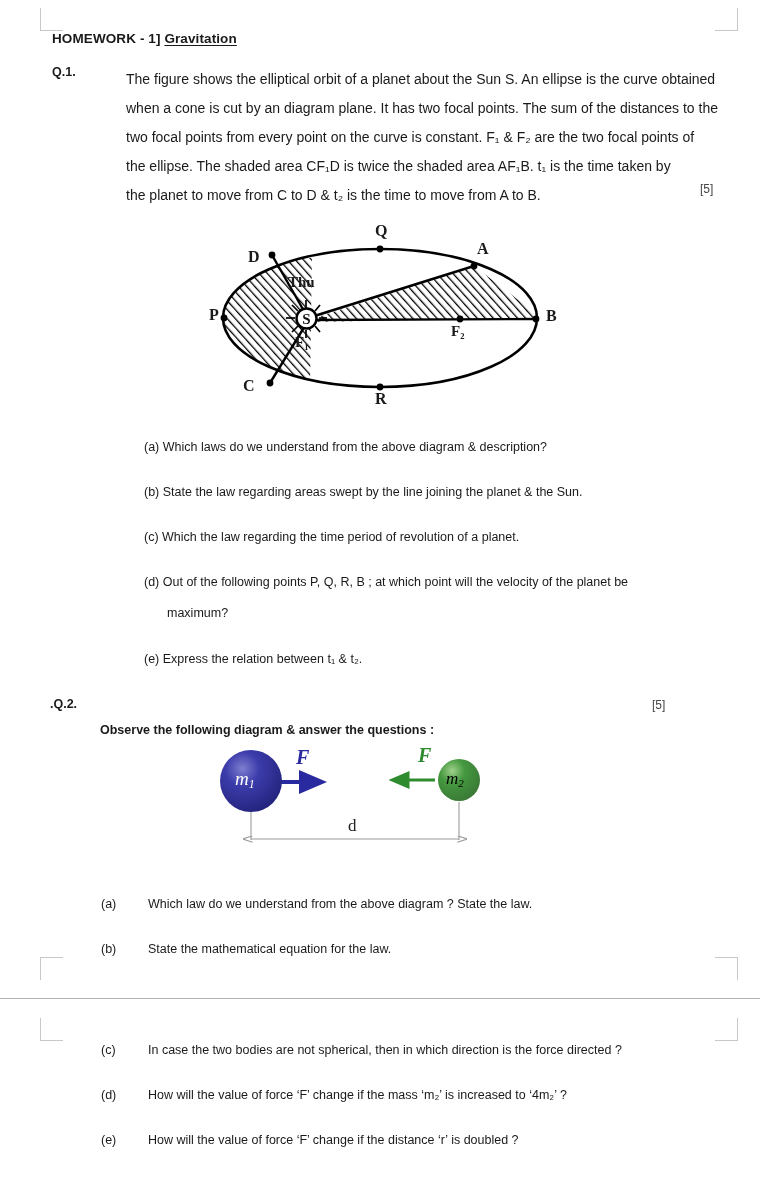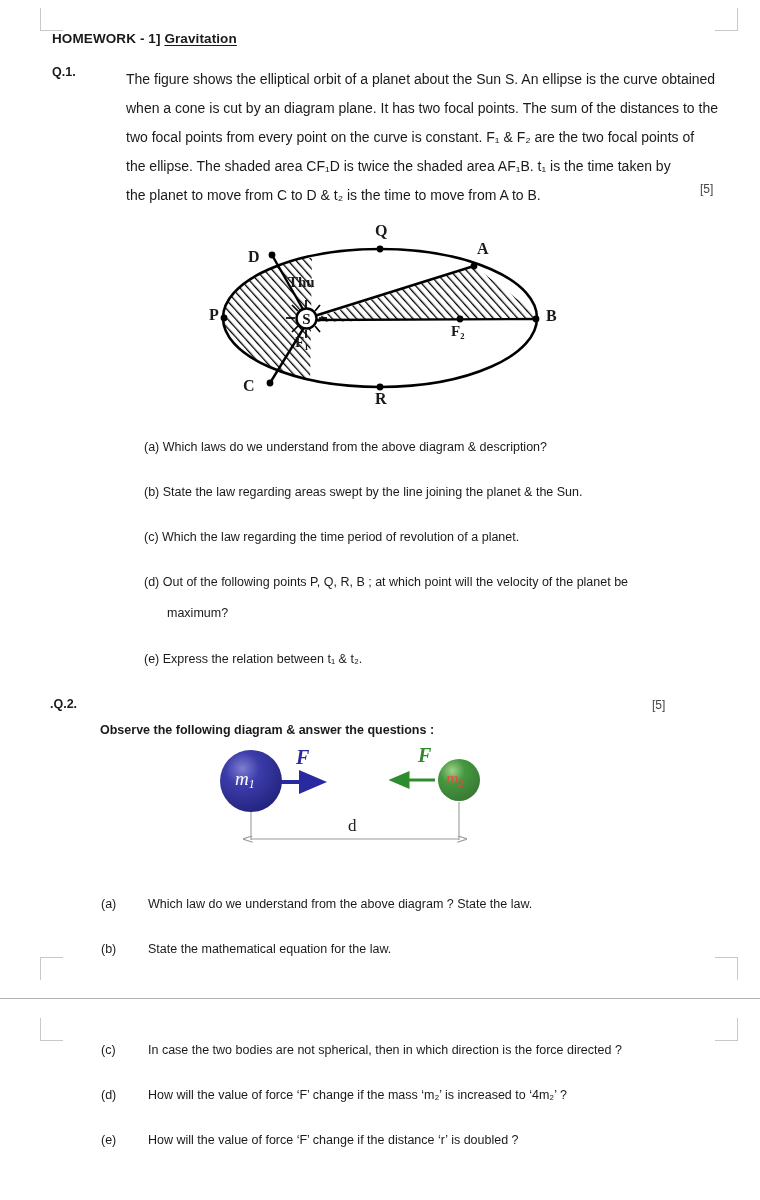--- a/index.html
+++ b/index.html
@@ -256,21 +256,21 @@
     <line x1="76" y1="46" x2="116" y2="46" stroke="#2a2aa0" stroke-width="4" marker-end="url(#arrowBlue)"></line>
     <line x1="230" y1="44" x2="188" y2="44" stroke="#2e8b2e" stroke-width="3" marker-end="url(#arrowGreen)"></line>
 
     <circle cx="46" cy="45" r="31" fill="url(#blueSphere)"></circle>
     <circle cx="254" cy="44" r="21" fill="url(#greenSphere)"></circle>
   </svg>
 
   <div style="position:absolute; left:30px; top:32px; color:#ffffff; font-family:'Liberation Serif',serif; font-style:italic; font-size:19px;">
     <span>m</span><sub style="font-size:12px;">1</sub>
   </div>
-  <div style="position:absolute; left:241px; top:33px; color:#ef4444; font-family:'Liberation Serif',serif; font-style:italic; font-size:17px;">
+  <div style="position:absolute; left:241px; top:33px; color:#000000; font-family:'Liberation Serif',serif; font-style:italic; font-size:17px;">
     <span>m</span><sub style="font-size:11px;">2</sub>
   </div>
   <div style="position:absolute; left:91px; top:10px; color:#2a2aa0; font-family:'Liberation Serif',serif; font-style:italic; font-weight:bold; font-size:20px;">F</div>
   <div style="position:absolute; left:213px; top:8px; color:#2e8b2e; font-family:'Liberation Serif',serif; font-style:italic; font-weight:bold; font-size:20px;">F</div>
   <div style="position:absolute; left:143px; top:80px; color:#222; font-family:'Liberation Serif',serif; font-size:17px;">d</div>
 </div>
 
 <div class="subq-label" style="left:101px; top:897px;">(a)</div>
 <div class="subq-text" style="left:148px; top:897px;">Which law do we understand from the above diagram ?  State the law.</div>
 

